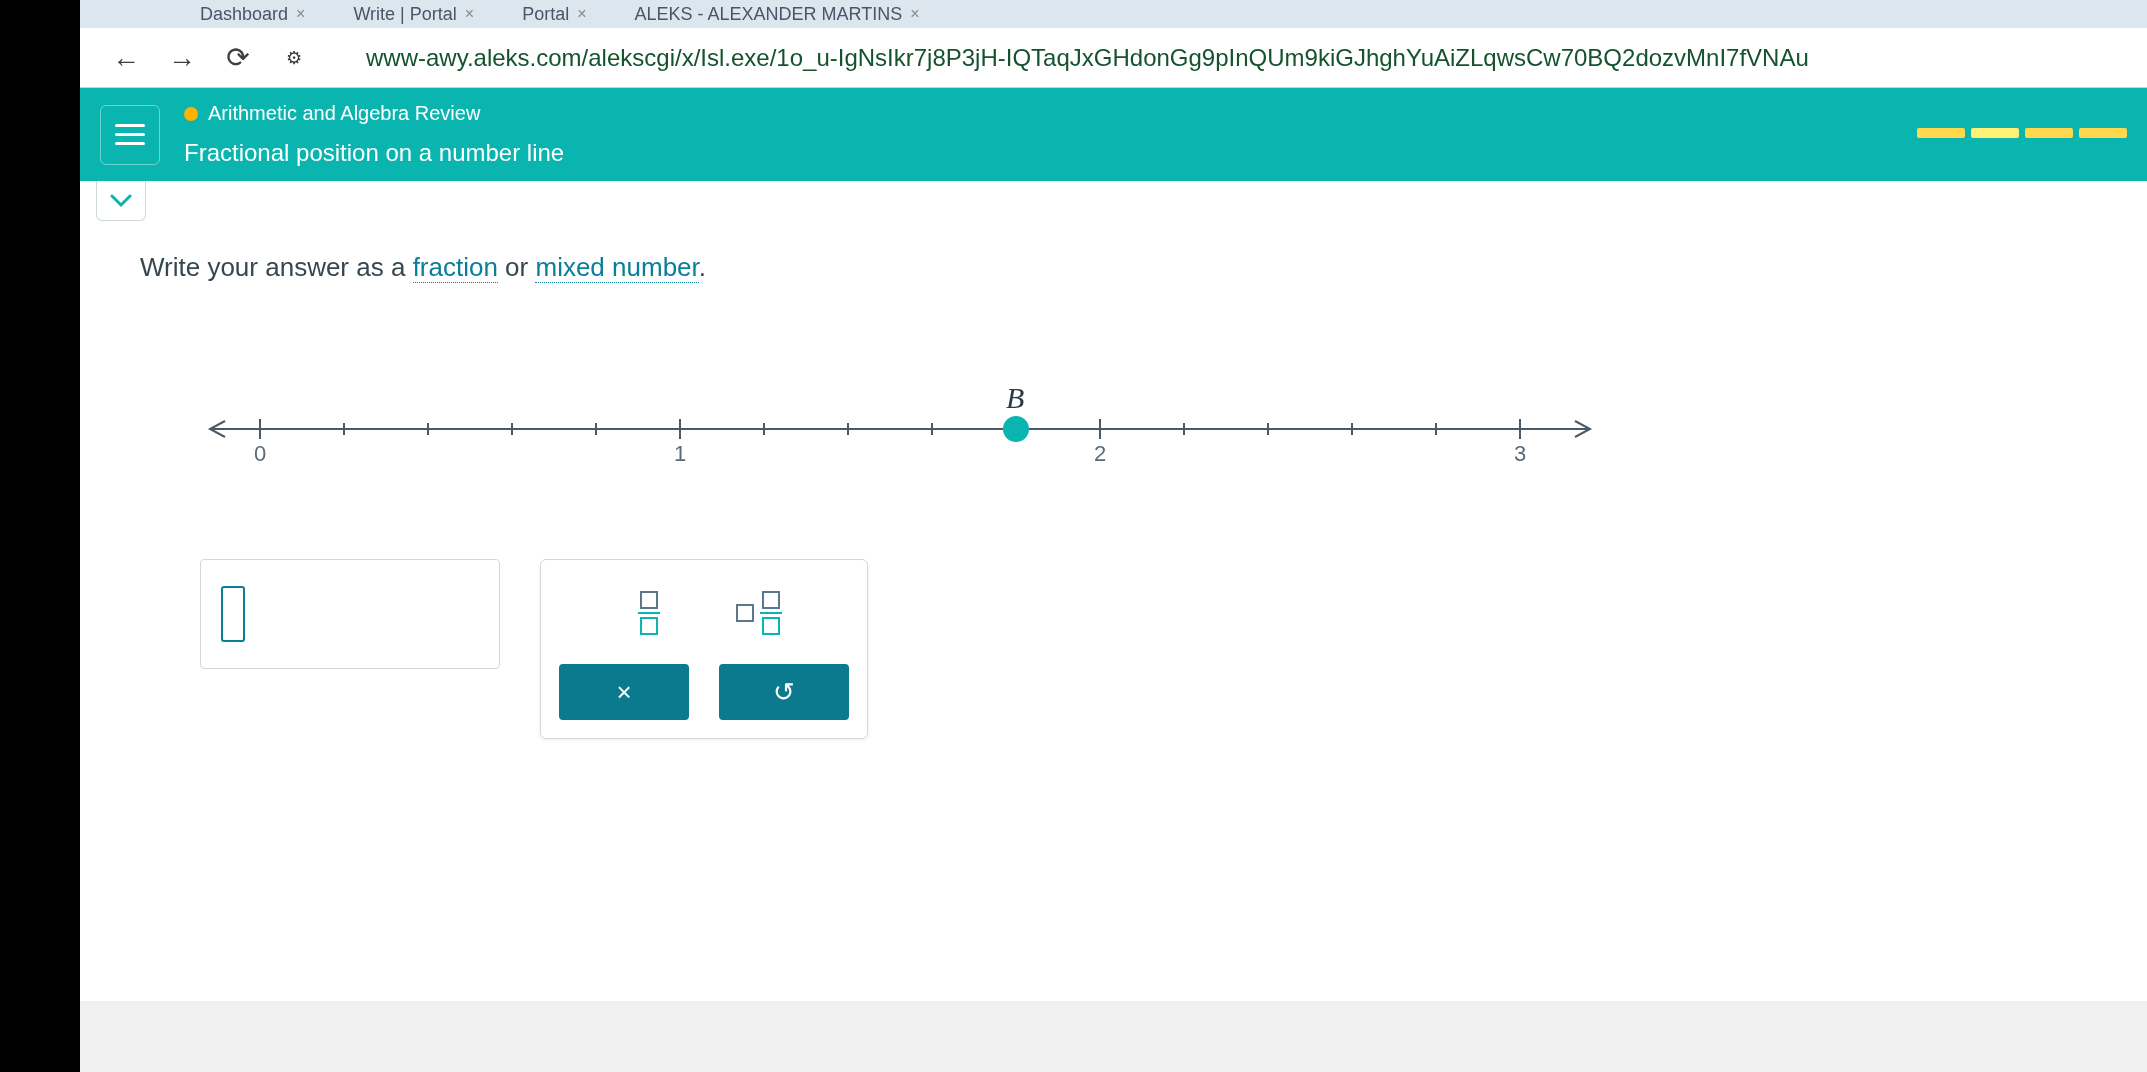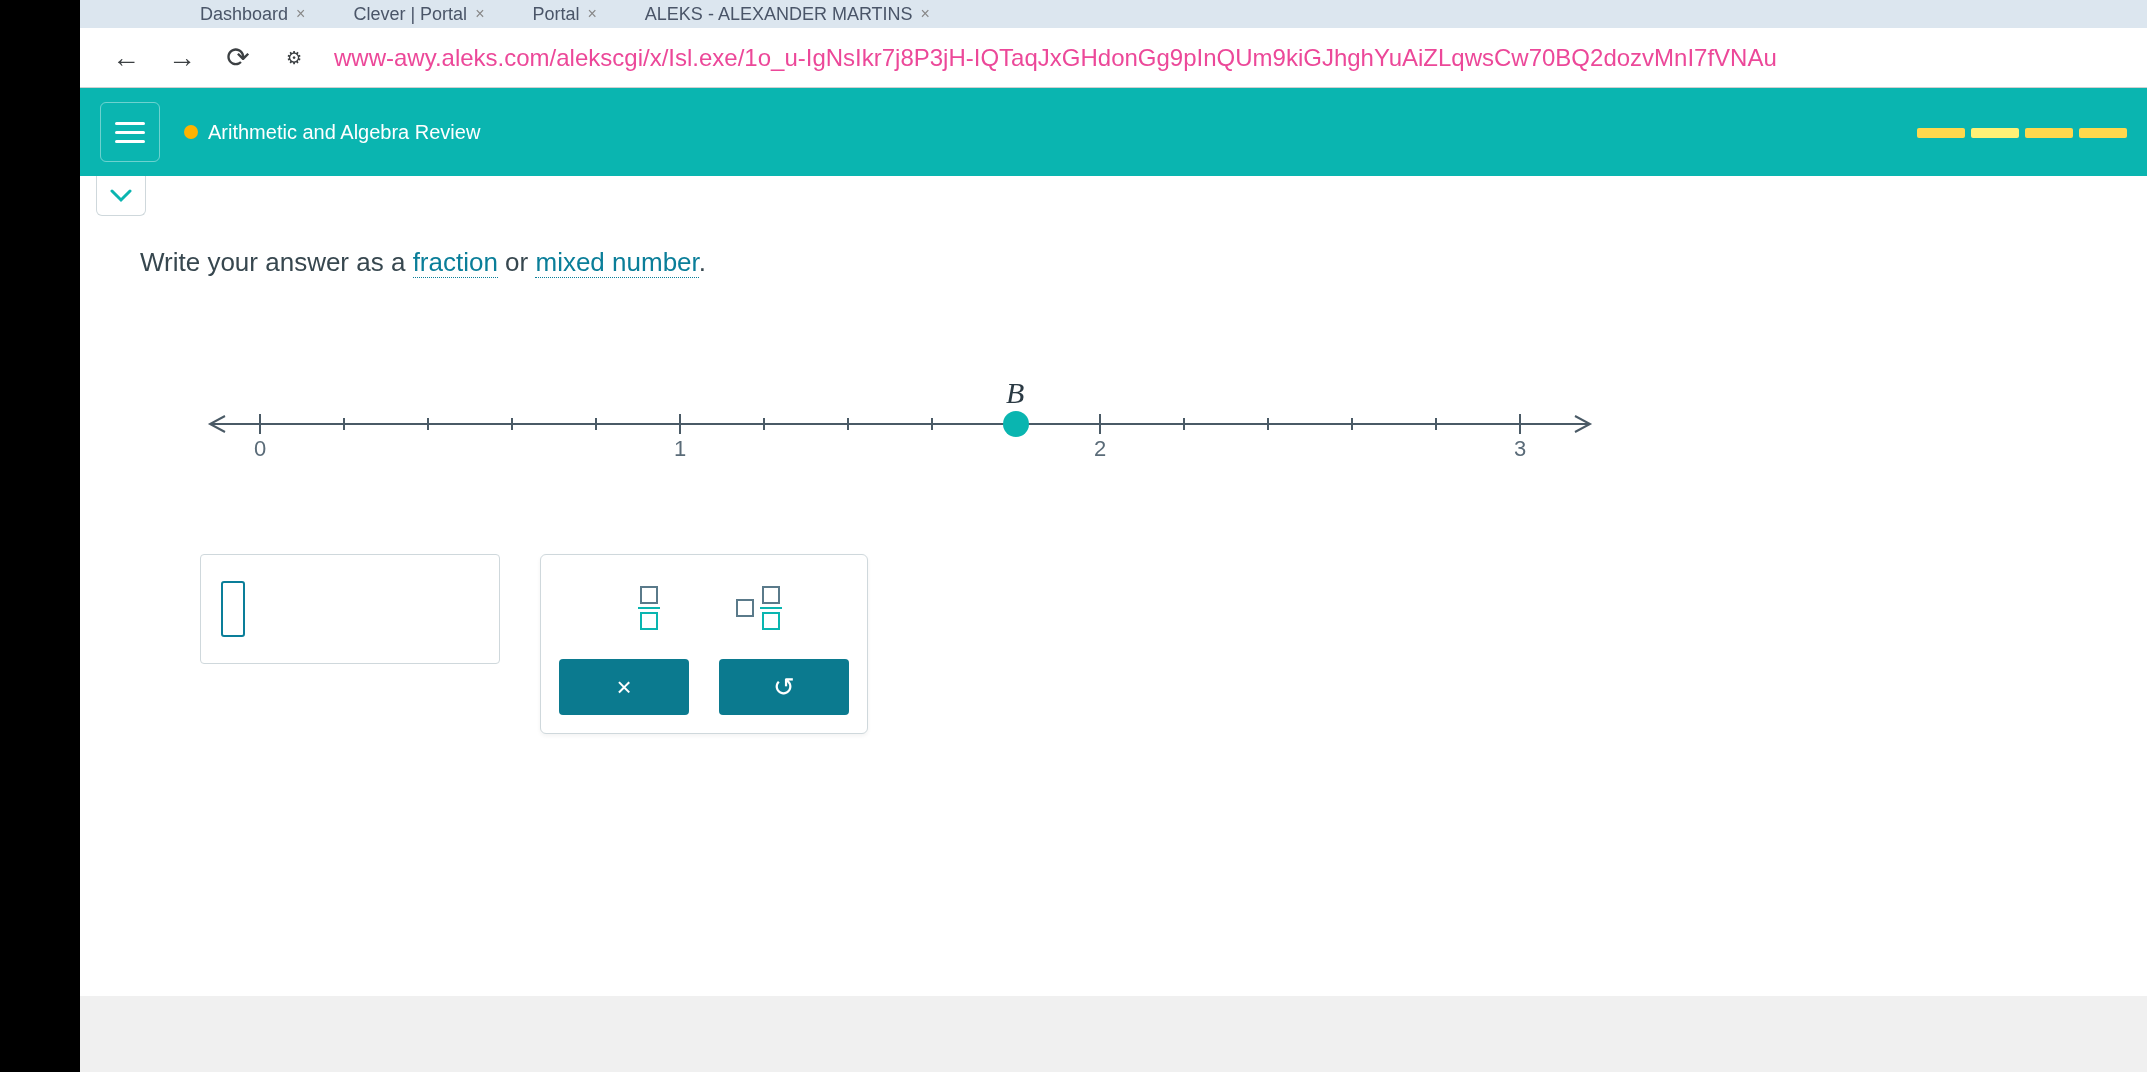--- a/index.html
+++ b/index.html
@@ -39,24 +39,25 @@
   padding: 0 30px;
   border-bottom: 1px solid #d0d0d0;
 }
 .nav-icon {
   color: #3c4043;
   font-size: 28px;
   width: 32px;
   text-align: center;
 }
 .url {
-  color: #ec4899;
+  color: #14532d;
   font-size: 24px;
   white-space: nowrap;
   overflow: hidden;
+  margin-left: 32px;
 }
 .header-bar {
   background: #0ab5b0;
   color: #fff;
   display: flex;
   align-items: center;
   padding: 14px 20px;
   position: relative;
 }
 .hamburger {
@@ -179,21 +180,21 @@
 <body>
 
 <div class="viewport">
 
   <div class="tab-strip">
     <div class="tab">
         <span>Dashboard</span>
         <span class="tab-close">×</span>
       </div>
     <div class="tab">
-        <span>Clever | Portal</span>
+        <span>Write | Portal</span>
         <span class="tab-close">×</span>
       </div>
     <div class="tab">
         <span>Portal</span>
         <span class="tab-close">×</span>
       </div>
     <div class="tab">
         <span>ALEKS - ALEXANDER MARTINS</span>
         <span class="tab-close">×</span>
       </div>
@@ -211,20 +212,21 @@
     <div class="hamburger">
       <span></span>
         <span></span>
         <span></span>
     </div>
     <div class="topic">
       <div class="topic-sub">
         <span class="dot"></span>
         <span>Arithmetic and Algebra Review</span>
       </div>
+      <div class="topic-main">Fractional position on a number line</div>
     </div>
     <div class="progress">
       <span></span>
         <span class="cur"></span>
         <span></span>
         <span></span>
     </div>
   </div>
 
   <div class="content">

